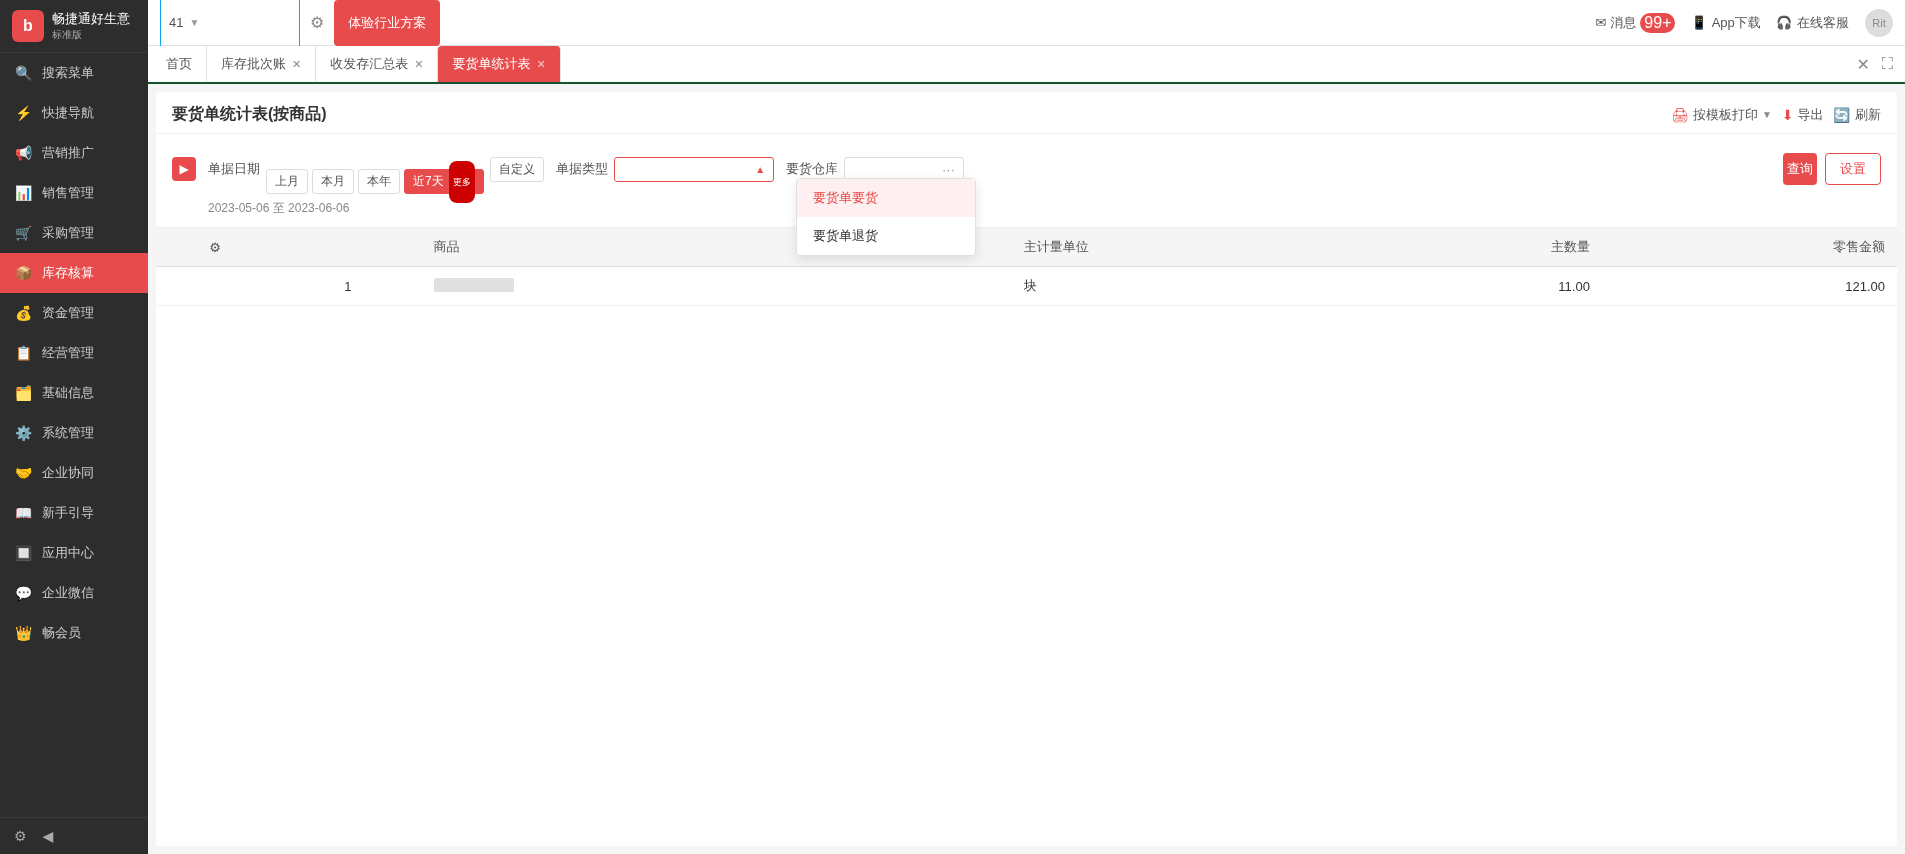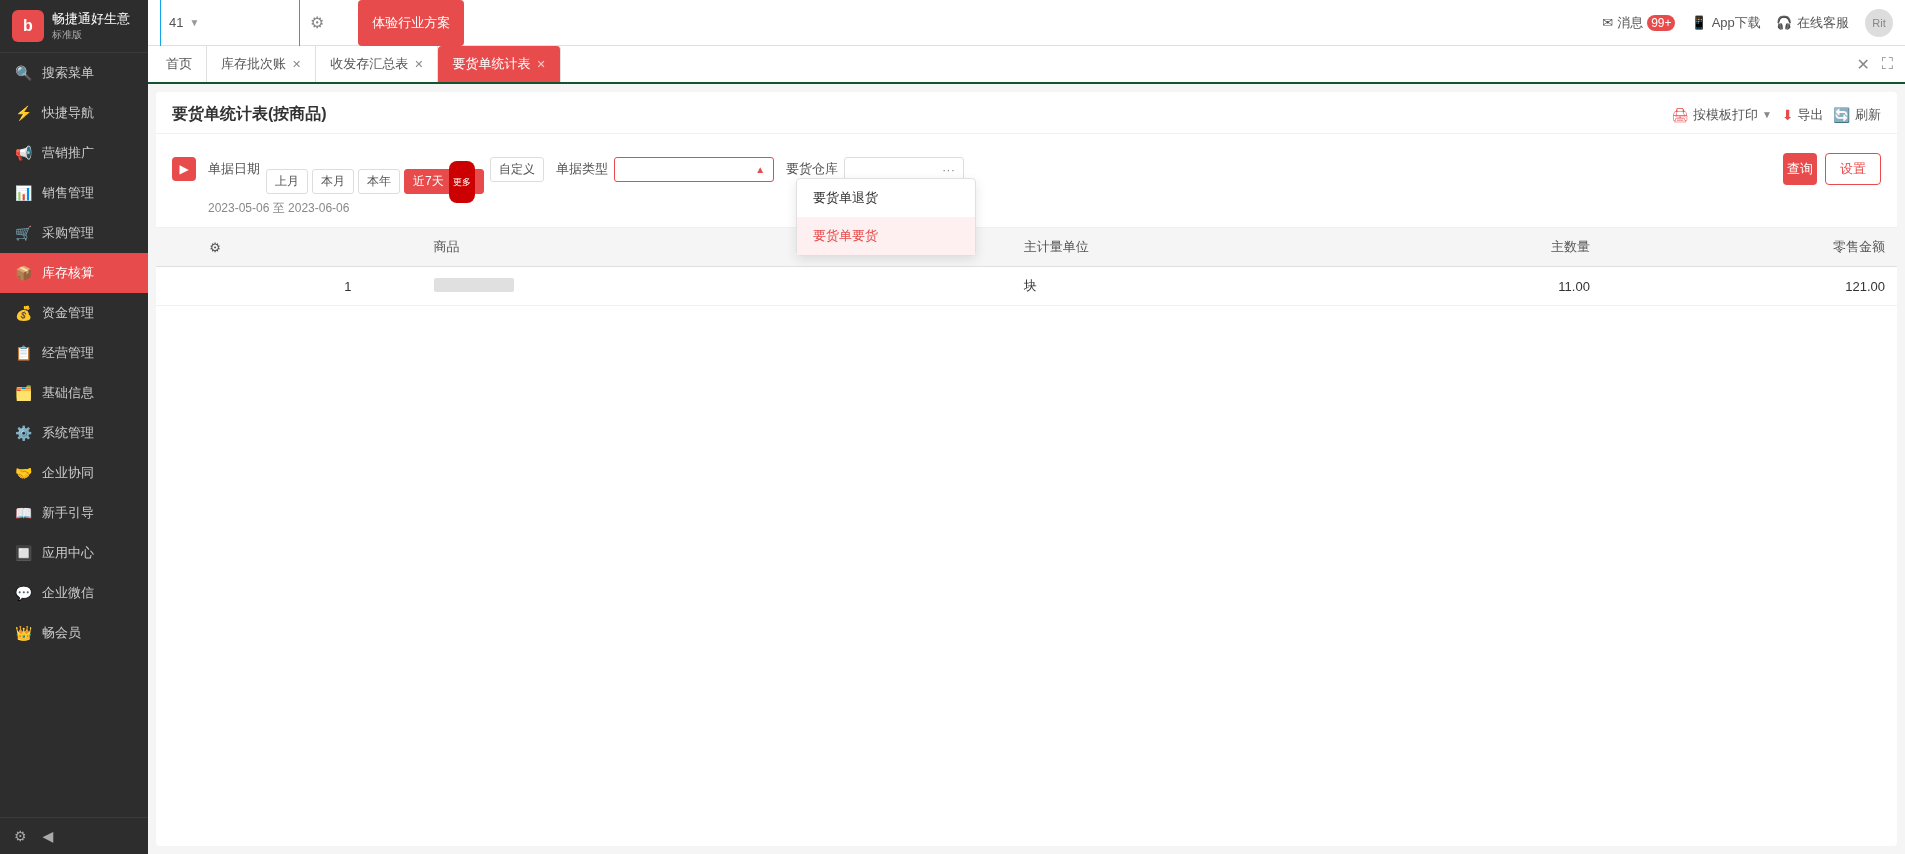--- a/index.html
+++ b/index.html
@@ -96,30 +96,29 @@
     .store-selector .chevron { font-size: 10px; color: #999; }
     .gear-btn { font-size: 16px; color: #888; cursor: pointer; }
     .trial-btn {
       background: #e84b4b;
       color: white;
       border: none;
       border-radius: 4px;
       padding: 14px 14px;
       font-size: 13px;
       cursor: pointer;
-      margin-left: 24px;
     }
 
     .top-bar-right { display: flex; align-items: center; gap: 16px; }
     .top-right-item { display: flex; align-items: center; gap: 4px; color: #555; font-size: 13px; cursor: pointer; }
     .badge {
       background: #e84b4b;
       color: white;
       border-radius: 10px;
-      font-size: 12px;
+      font-size: 16px;
       padding: 1px 4px;
       min-width: 18px;
       text-align: center;
     }
     .avatar { width: 28px; height: 28px; border-radius: 50%; background: #ddd; }
 
     
     .tabs-bar {
       background: white;
       height: 38px;
@@ -538,22 +537,22 @@
       <div class="filter-actions">
         <button class="query-btn">查询</button>
         <button class="settings-btn">设置</button>
       </div>
 
       <div style="width:100%;padding-left:36px;margin-top:-6px;">
         <span class="date-range-text">2023-05-06 至 2023-06-06</span>
       </div>
 
       <div class="dropdown-overlay">
+        <div class="dropdown-item selected">要货单要货</div>
         <div class="dropdown-item">要货单退货</div>
-        <div class="dropdown-item selected">要货单要货</div>
       </div>
     </div>
 
     <div class="table-section">
       <div class="table-container">
         <table>
           <thead>
             <tr>
               <th class="col-settings center">
                 <span>⚙</span>

